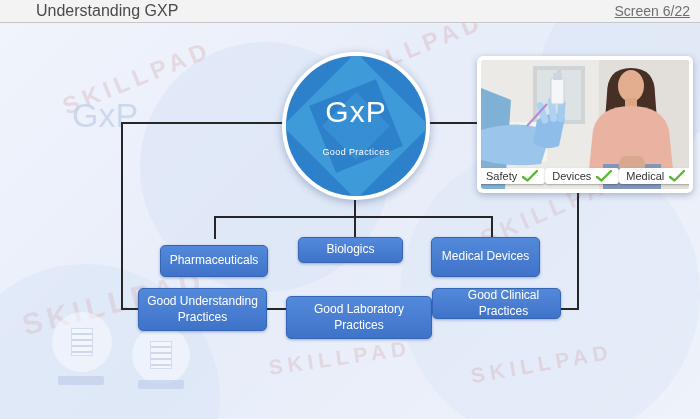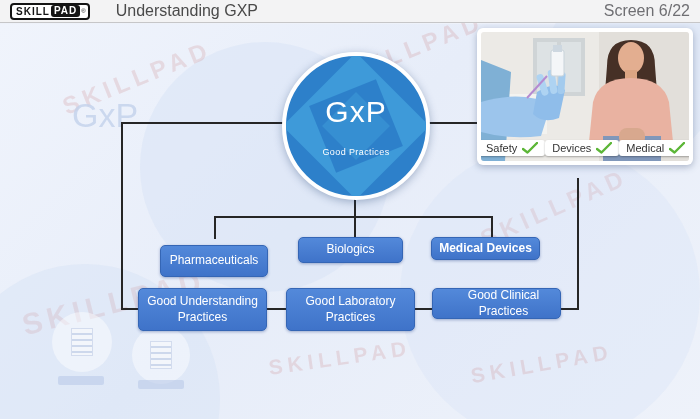--- a/index.html
+++ b/index.html
@@ -16,21 +16,21 @@
     display: inline-flex; align-items: center; background: #fff;
     border: 2px solid #141414; border-radius: 4px; padding: 1px 2px 1px 4px; height: 17px;
   }
   .logo-skill { font-weight: bold; font-size: 10px; letter-spacing: 1px; color: #141414; }
   .logo-pad {
     background: #141414; color: #fff; font-weight: bold; font-size: 10px;
     letter-spacing: 1px; border-radius: 3px; padding: 0 3px; margin-left: 1px; line-height: 12px;
   }
   .logo-reg { font-size: 6px; color: #141414; vertical-align: top; margin-left: 1px; }
   .header-title { margin-left: 26px; font-size: 16px; color: #4a4a4a; }
-  .screen-counter { margin-left: auto; font-size: 16px; color: #6f6f73; }
+  .screen-counter { margin-left: auto; font-size: 14px; color: #6f6f73; text-decoration: underline; }
 
   
   .canvas { position: absolute; top: 24px; left: 0; width: 700px; height: 395px;
     background: linear-gradient(135deg, #f0f4fc 0%, #e7edf9 45%, #eef2fa 100%); }
   .bg-circle { position: absolute; border-radius: 50%; background: #d8e3f5; z-index: 0; }
   .wm {
     position: absolute; z-index: 0; font-weight: bold; color: #c15f5f;
     letter-spacing: 5px; opacity: 0.16; white-space: nowrap;
   }
   .wm-gxp { position: absolute; z-index: 0; font-size: 34px; color: #c3d2ec; opacity: .8; font-weight: normal; }
@@ -61,28 +61,28 @@
 
   
   .node {
     position: absolute; z-index: 2; display: flex; align-items: center; justify-content: center;
     text-align: center; color: #fff; font-size: 12px; line-height: 1.3;
     background: linear-gradient(#5389da, #3f73c9); border: 1px solid #3566b5;
     border-radius: 5px; box-shadow: 0 1px 3px rgba(40,70,140,.4); padding: 2px 4px;
   }
   .node-pharma { left: 160px; top: 245px; width: 108px; height: 32px; }
   .node-bio    { left: 298px; top: 237px; width: 105px; height: 26px; }
-  .node-med    { left: 431px; top: 237px; width: 109px; height: 23px; font-weight: bold; }
+  .node-med    { left: 431px; top: 237px; width: 109px; height: 40px; }
   .node-gmp    { left: 138px; top: 288px; width: 129px; height: 43px; }
-  .node-glp    { left: 286px; top: 288px; width: 129px; height: 43px; }
+  .node-glp    { left: 286px; top: 296px; width: 146px; height: 43px; }
   .node-gcp    { left: 432px; top: 288px; width: 129px; height: 31px; padding-left: 18px; }
 
   
   .image-card {
-    position: absolute; left: 477px; top: 28px; width: 216px; height: 137px;
+    position: absolute; left: 477px; top: 56px; width: 216px; height: 137px;
     background: #fff; border-radius: 6px; box-shadow: 0 2px 7px rgba(50,70,110,.35);
     padding: 4px; z-index: 2;
   }
   .photo { position: relative; width: 100%; height: 100%; border-radius: 3px; overflow: hidden; }
   .badge-row {
     position: absolute; left: -4px; right: 0; bottom: 5px; display: flex;
     justify-content: space-between; padding: 0 2px; z-index: 3;
   }
   .badge {
     display: inline-flex; align-items: center; gap: 5px; background: #fff;
@@ -114,25 +114,20 @@
       <div class="doc-page"></div>
     </div>
     <div class="doc-deco" style="left:132px; top:302px; width:58px; height:58px;">
       <div class="doc-page"></div>
     </div>
     <div class="doc-btn" style="left:58px; top:352px;"></div>
     <div class="doc-btn" style="left:138px; top:356px;"></div>
   </div>
 
   <div class="header">
-    <span class="logo">
-        <span class="logo-skill">SKILL</span>
-        <span class="logo-pad">PAD</span>
-        <span class="logo-reg">®</span>
-      </span>
     <span class="header-title">Understanding GXP</span>
     <span class="screen-counter">Screen 6/22</span>
   </div>
 
   <div class="line" style="left:121px; top:122px; width:163px; height:2px;"></div>
   <div class="line" style="left:121px; top:122px; width:2px; height:188px;"></div>
   <div class="line" style="left:429px; top:122px; width:50px; height:2px;"></div>
   <div class="line" style="left:354px; top:197px; width:2px; height:21px;"></div>
   <div class="line" style="left:214px; top:216px; width:279px; height:2px;"></div>
   <div class="line" style="left:214px; top:216px; width:2px; height:23px;"></div>

